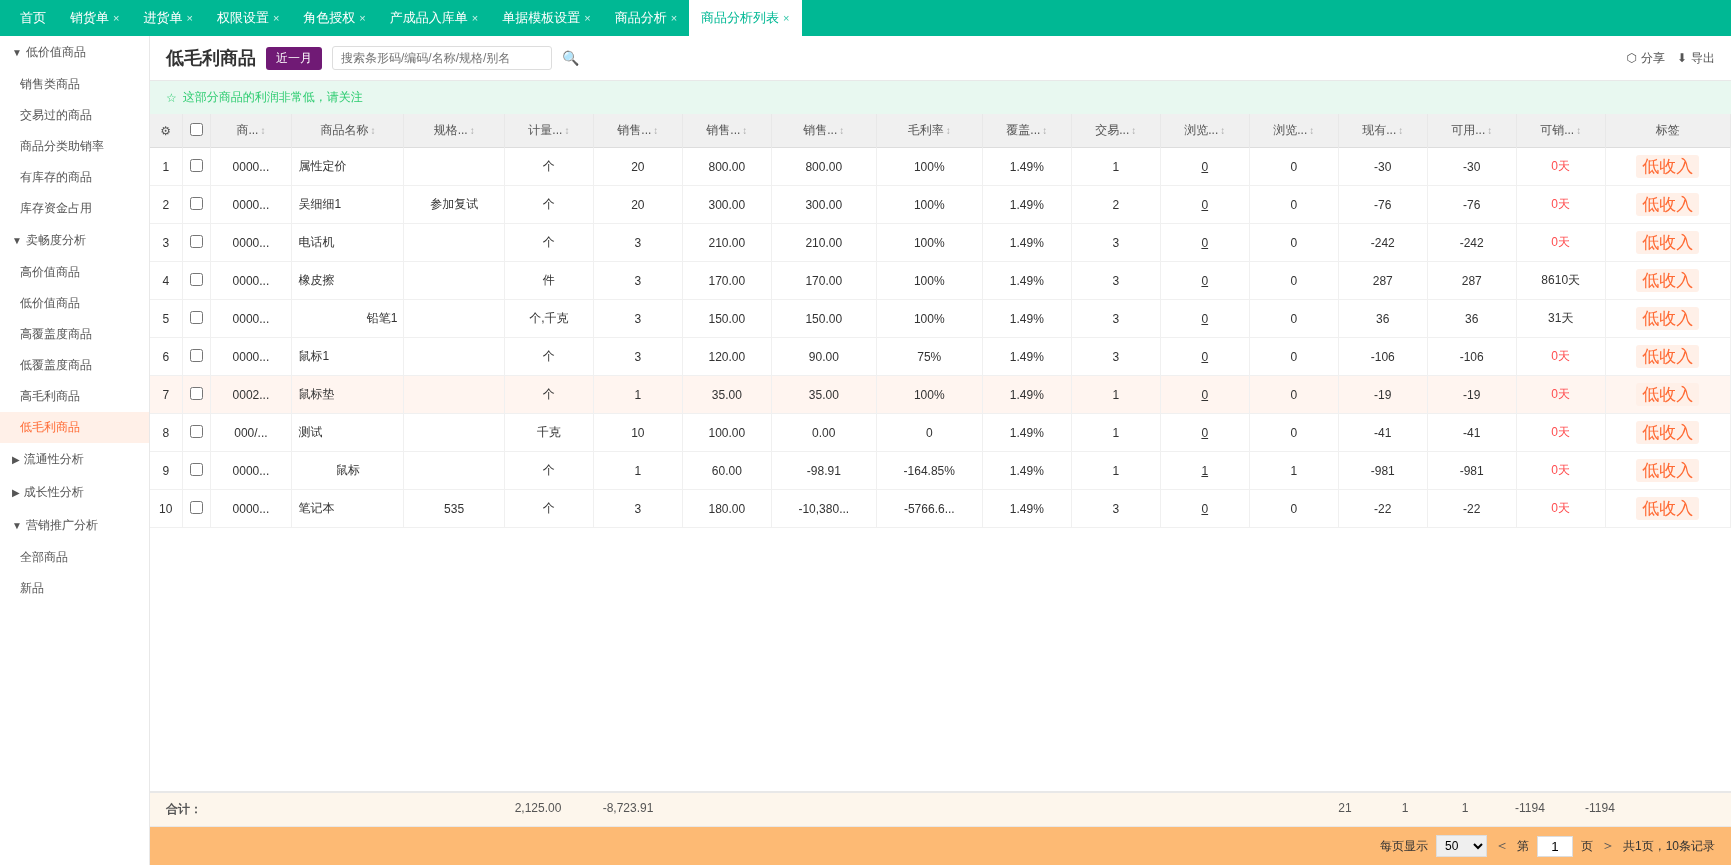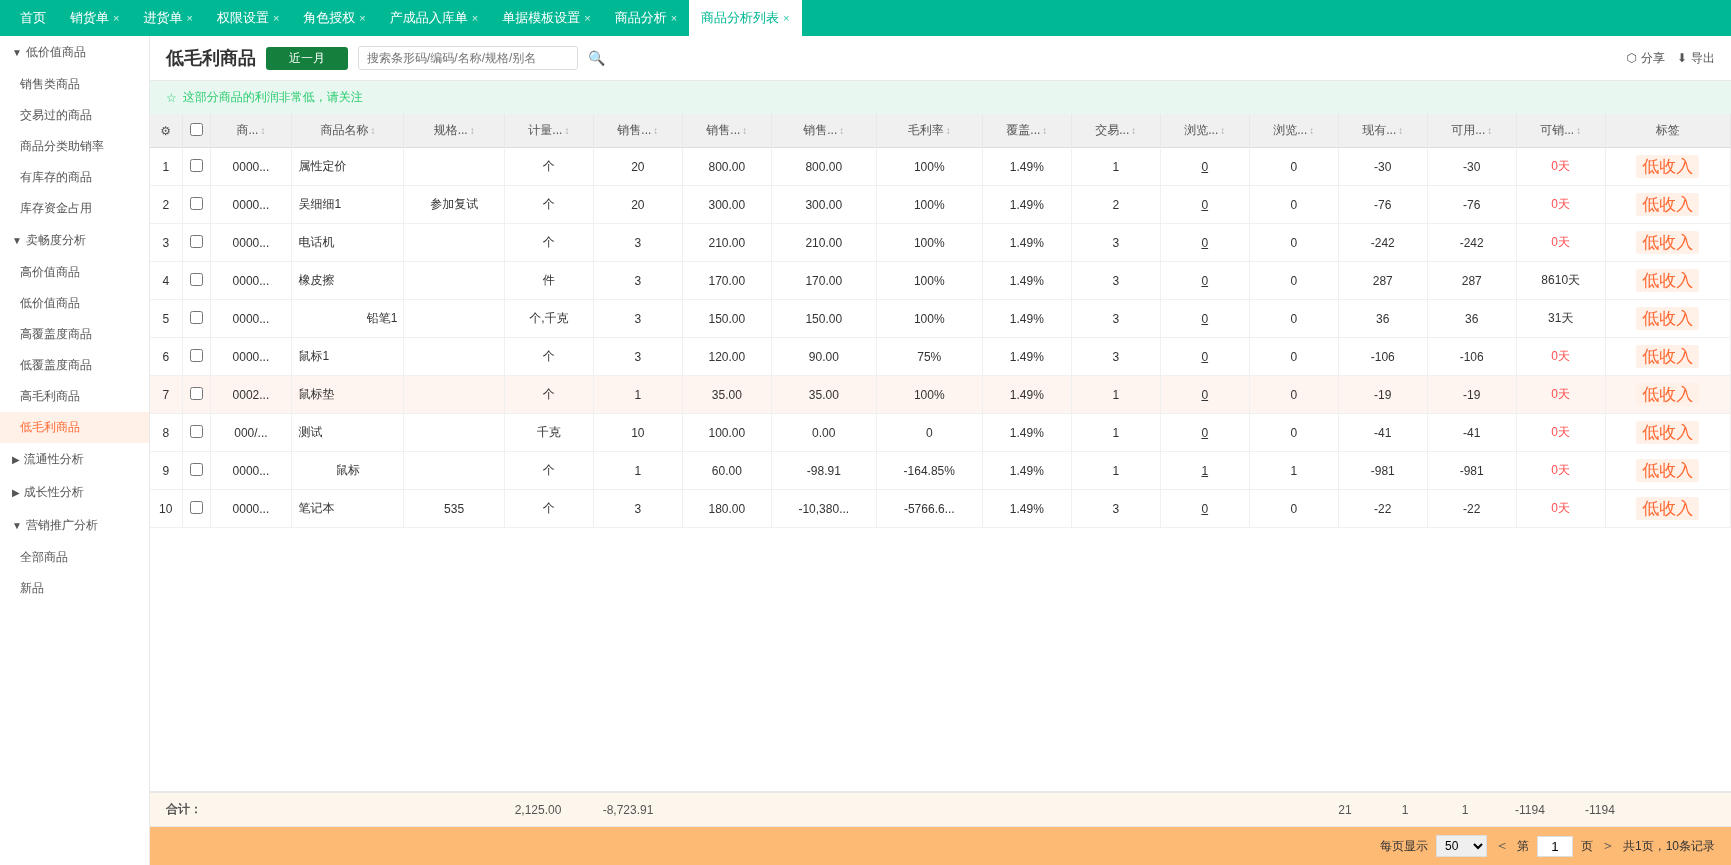--- a/index.html
+++ b/index.html
@@ -72,24 +72,24 @@
       align-items: center;
       border-bottom: 1px solid #e8e8e8;
       gap: 10px;
     }
     .page-title {
       font-size: 18px;
       font-weight: bold;
       color: #333;
     }
     .filter-btn {
-      background: #15803d;
+      background: #701a75;
       color: #fff;
       border: none;
-      padding: 3px 23px;
+      padding: 3px 10px;
       border-radius: 3px;
       font-size: 12px;
       cursor: pointer;
     }
     .search-box {
       border: 1px solid #ddd;
       border-radius: 3px;
       padding: 4px 8px;
       font-size: 12px;
       width: 220px;
@@ -177,21 +177,20 @@
     }
     .underline { text-decoration: underline; }
     .sort-icon { color: #aaa; font-size: 10px; margin-left: 2px; }
 
     
     .footer-total {
       background: #fdf6ec;
       border-top: 2px solid #e8e8e8;
       padding: 8px 16px;
       display: flex;
-      align-items: center;
       font-size: 12px;
       color: #555;
       gap: 0;
     }
 
     
     .pagination-bar {
       background: #fdba74;
       border-top: 1px solid #e8e8e8;
       padding: 8px 16px;

